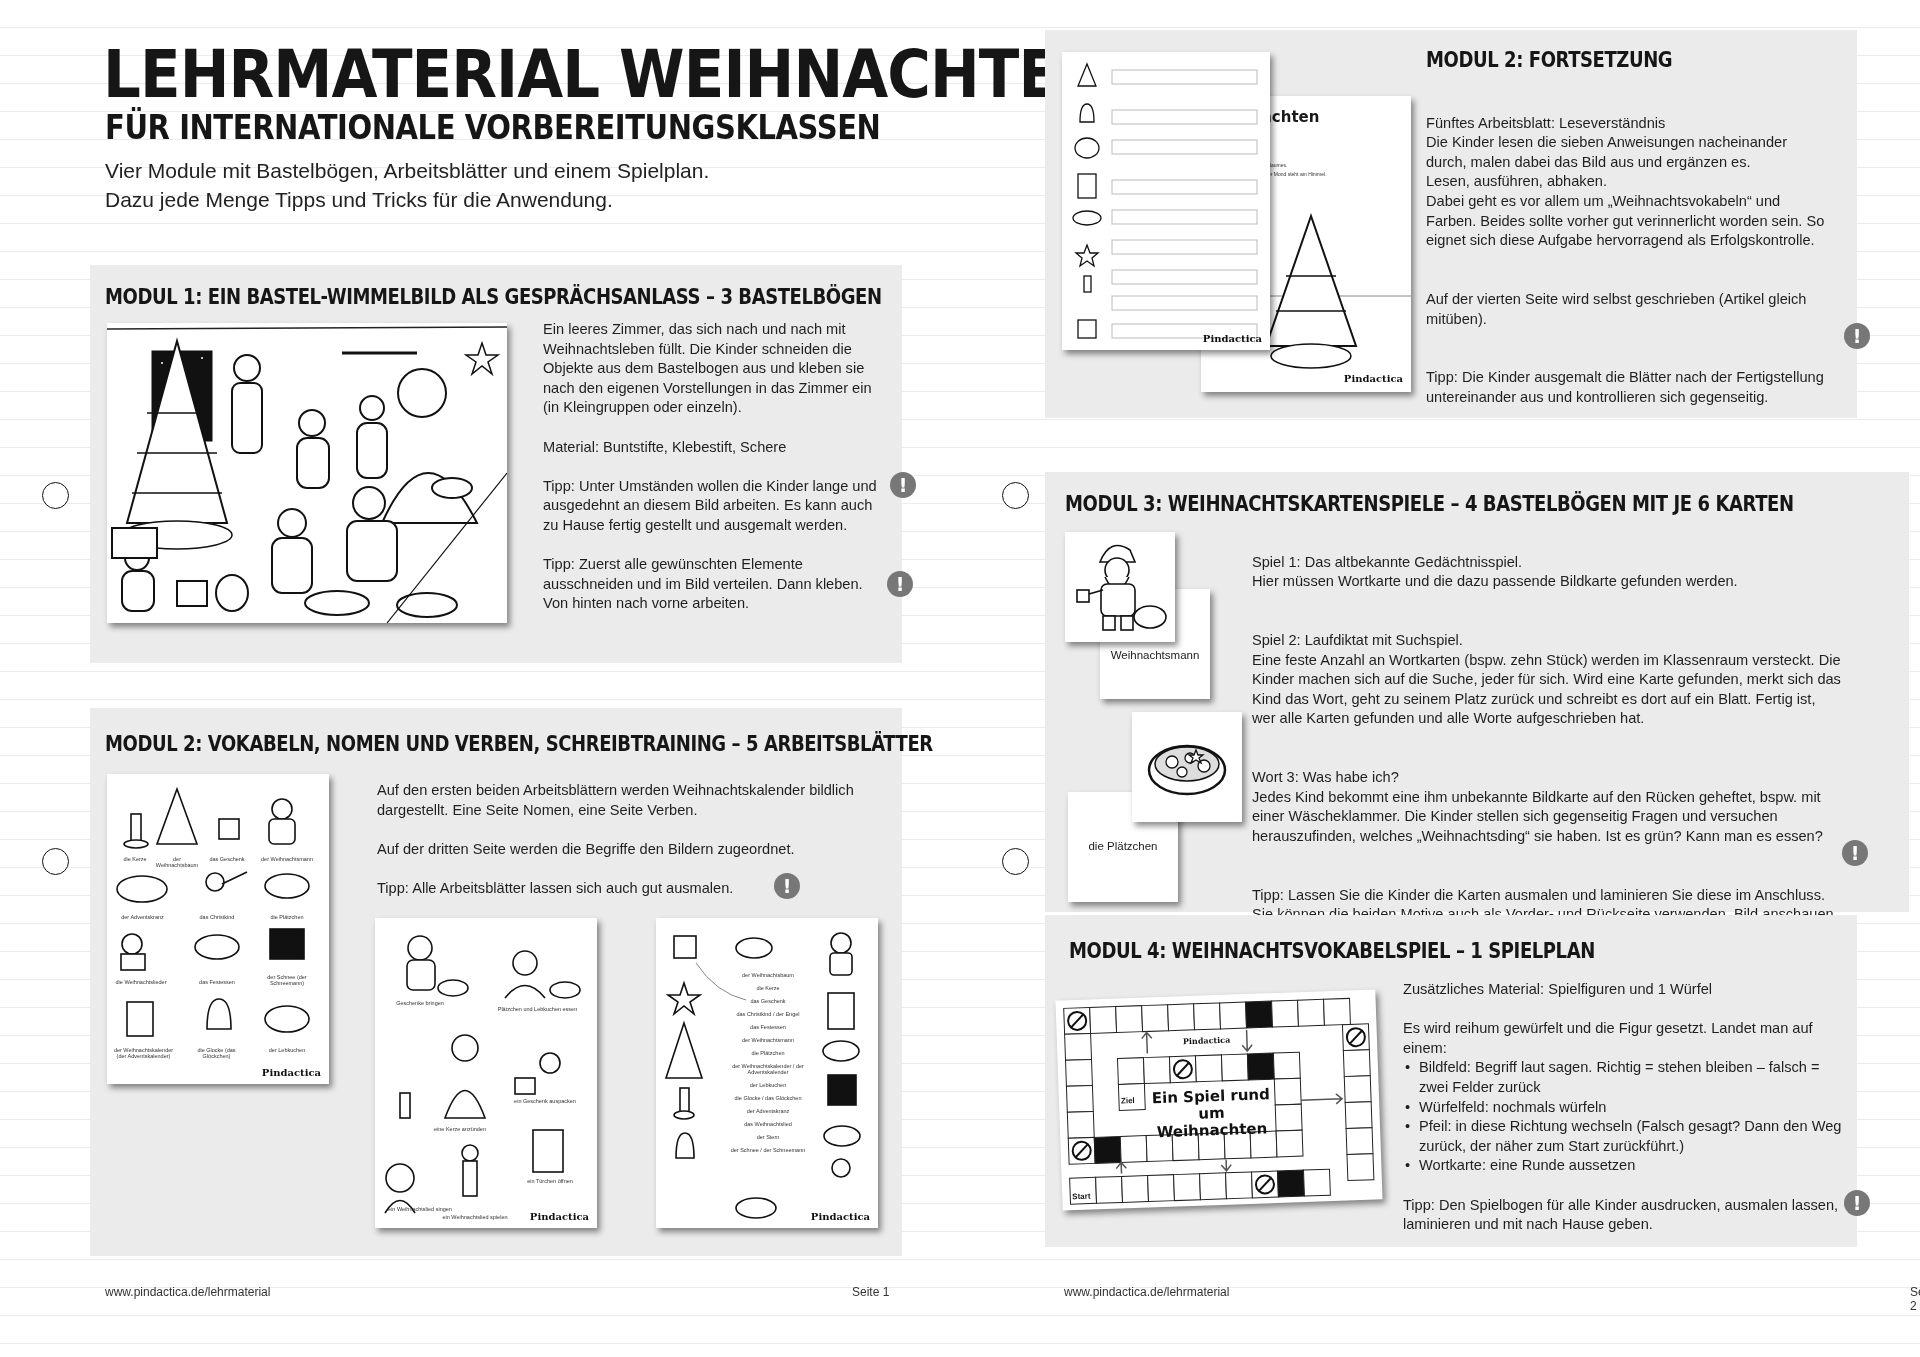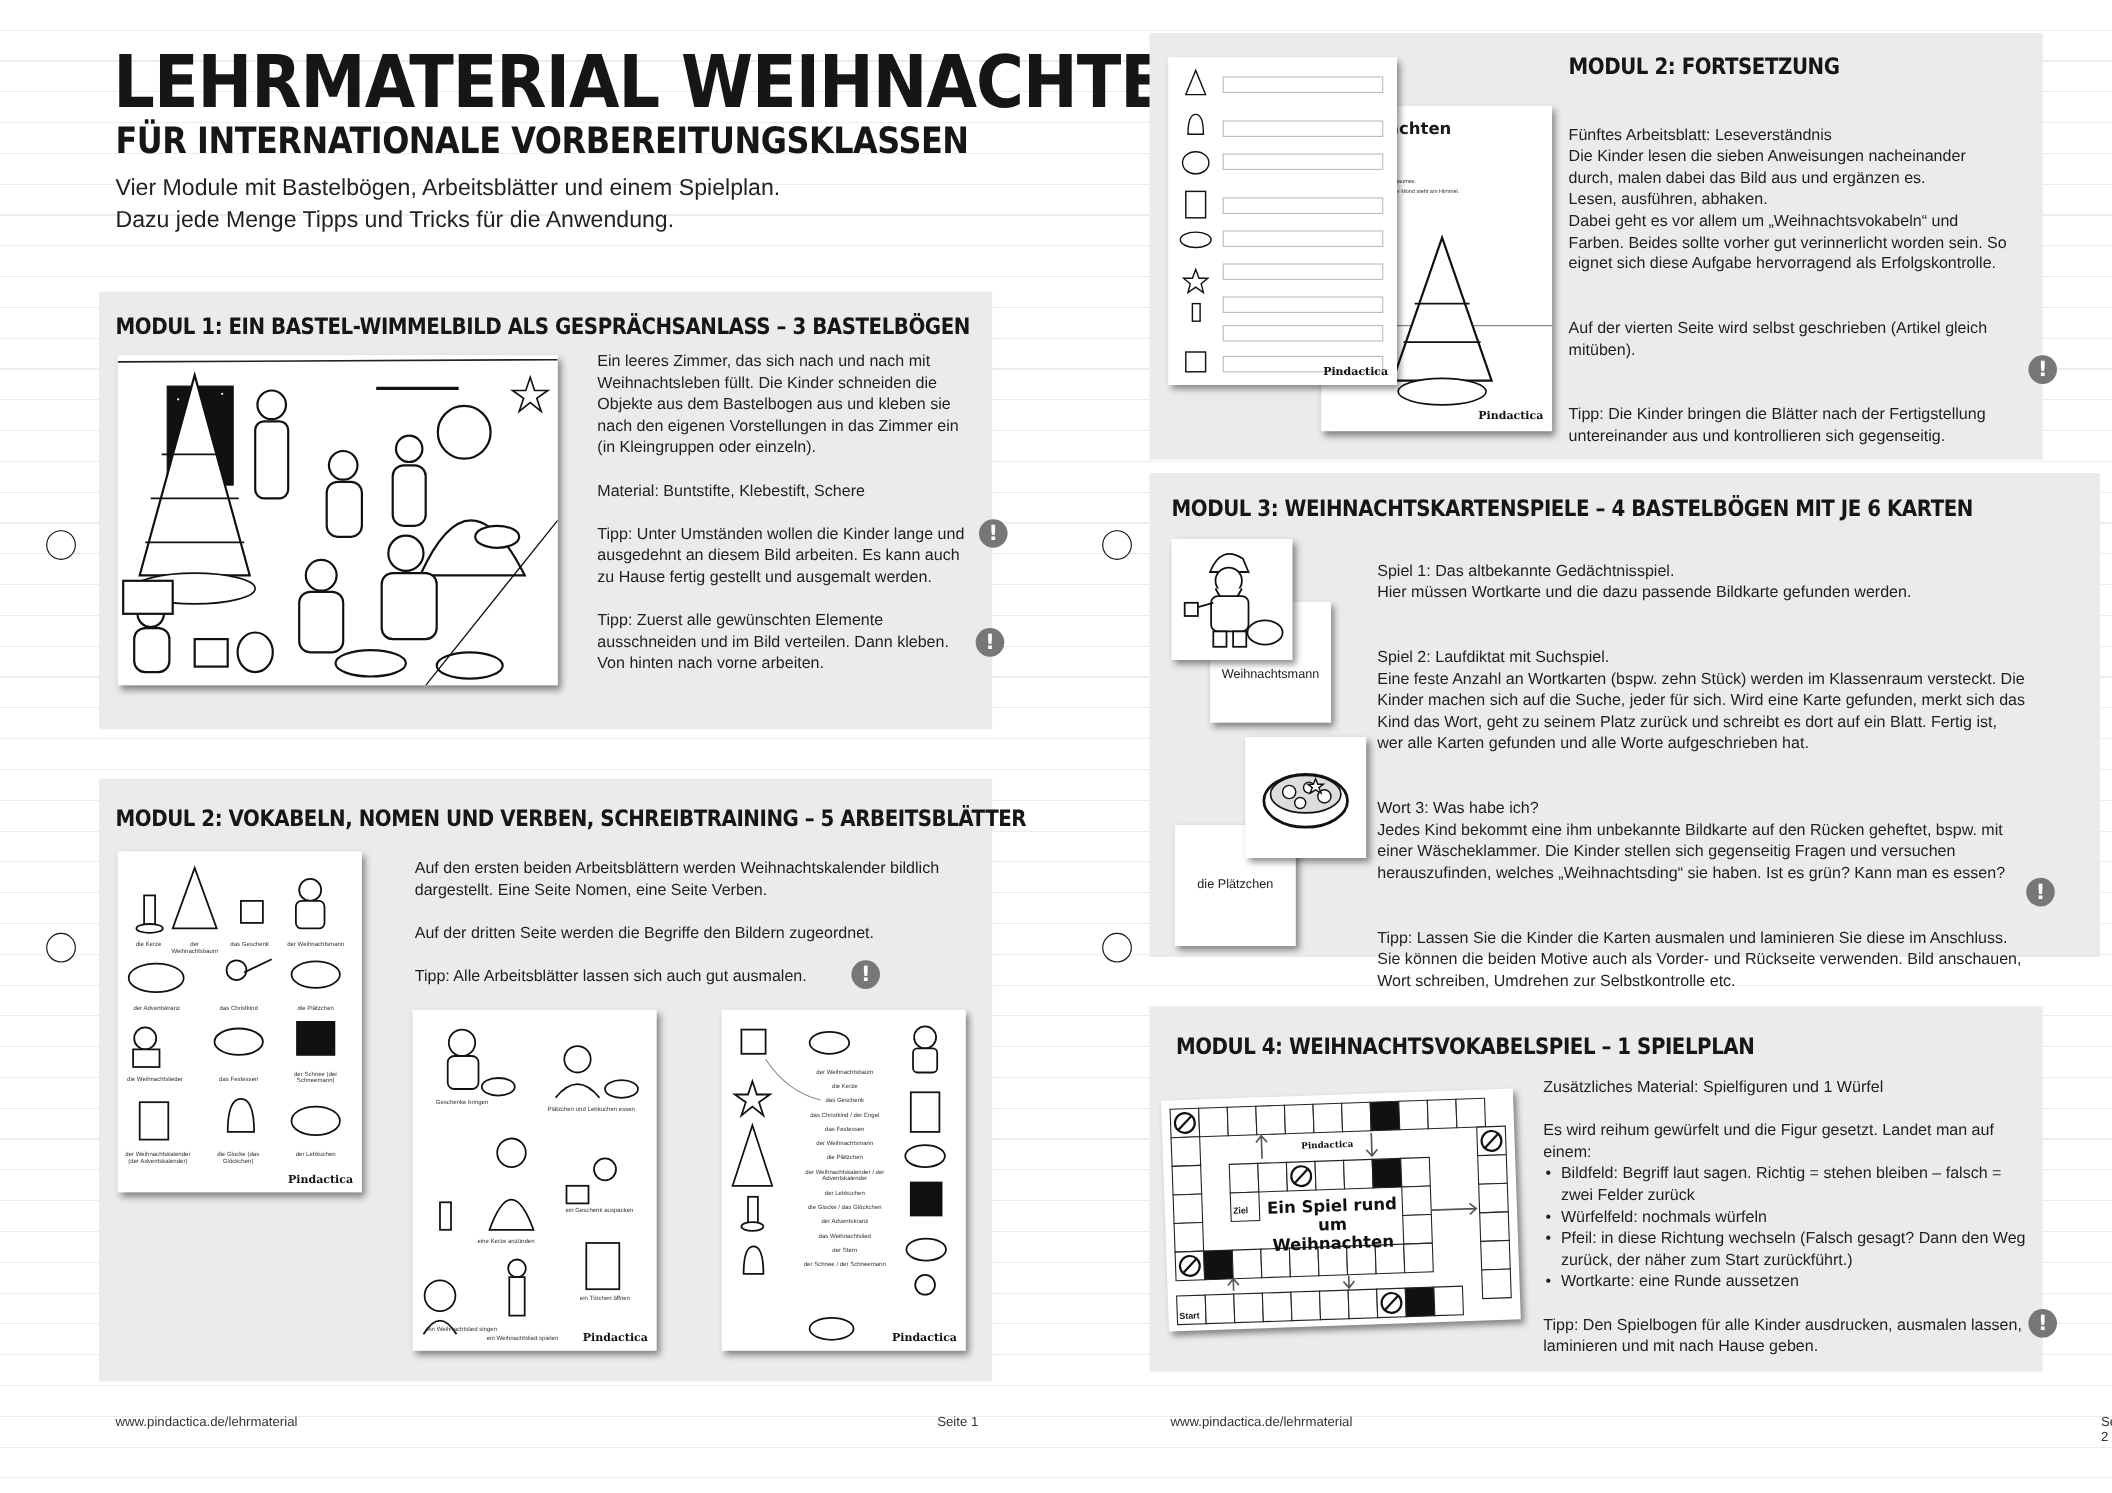--- a/index.html
+++ b/index.html
@@ -310,26 +310,26 @@
     <div class="logo" style="right:8px; bottom:6px;">Pindactica</div>
   </div>
 
   <div class="display panel-title" style="left:381px; top:18px;">Modul 2: Fortsetzung</div>
   <div class="body-text" style="left:381px; top:64px; width:400px; white-space:pre-line;">
     <p>Fünftes Arbeitsblatt: Leseverständnis
 Die Kinder lesen die sieben Anweisungen nacheinander durch, malen dabei das Bild aus und ergänzen es.
 Lesen, ausführen, abhaken.
 Dabei geht es vor allem um „Weihnachtsvokabeln“ und Farben. Beides sollte vorher gut verinnerlicht worden sein. So eignet sich diese Aufgabe hervorragend als Erfolgskontrolle.</p>
     <p>Auf der vierten Seite wird selbst geschrieben (Artikel gleich mitüben).</p>
-    <p>Tipp: Die Kinder bringen die Blätter nach der Fertigstellung untereinander aus und kontrollieren sich gegenseitig.</p>
+    <p>Tipp: Die Kinder ausgemalt die Blätter nach der Fertigstellung untereinander aus und kontrollieren sich gegenseitig.</p>
   </div>
   <div class="tip-icon" style="left:799px; top:293px;">!</div>
 </section>
 
-<section class="panel" style="left:1045px; top:430px; width:864px; height:440px;">
+<section class="panel" style="left:1045px; top:472px; width:864px; height:440px;">
   <div class="display panel-title" style="left:20px; top:20px;">Modul 3: Weihnachtskartenspiele – 4 Bastelbögen mit je 6 Karten</div>
 
   <div class="sheet" style="left:55px; top:117px; width:110px; height:110px;">
     <div class="card-label" style="top:60px;">Weihnachtsmann</div>
   </div>
   <div class="sheet" style="left:20px; top:60px; width:110px; height:110px;">
     <svg width="110" height="110" viewBox="0 0 110 110">
       <g stroke="#111" stroke-width="1.6" fill="#fff">
         <path d="M35 30 Q45 5 65 18 L70 30 Z"></path>
         <circle cx="52" cy="38" r="12"></circle>

